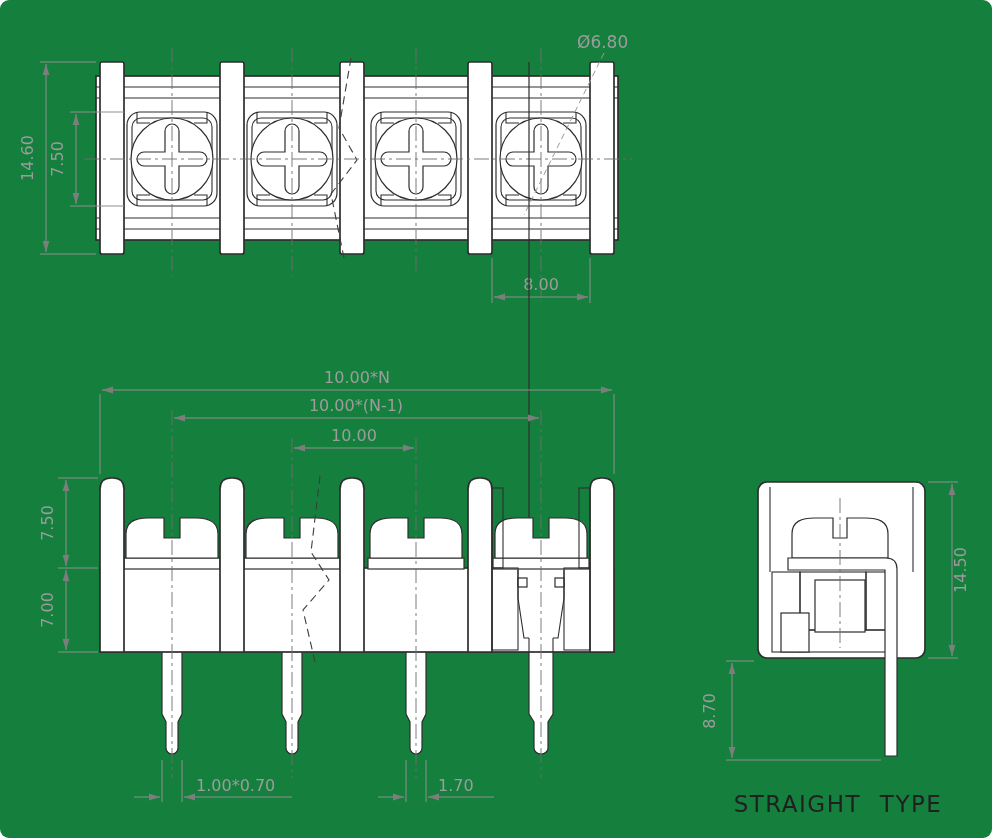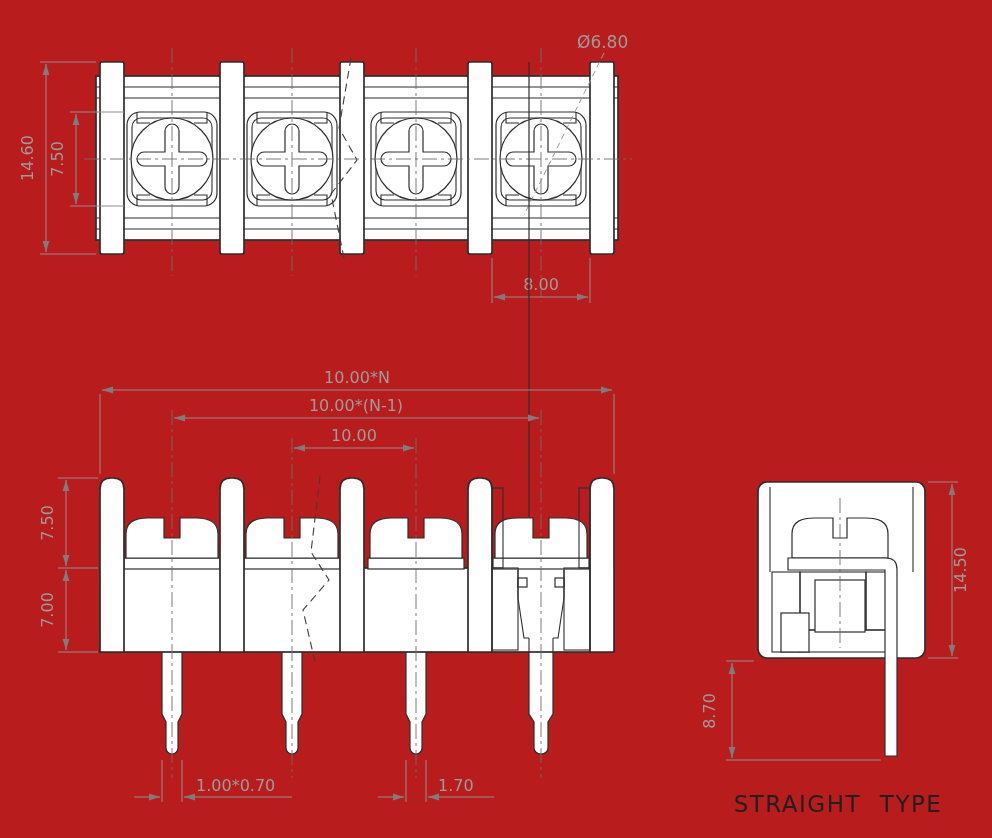--- a/index.html
+++ b/index.html
@@ -1,16 +1,16 @@
 <!DOCTYPE html>
 <html><head>
 <meta charset="utf-8">
 <style>
   html,body{margin:0;padding:0;background:#ffffff;}
-  .sheet{width:992px;height:838px;background:#b91c1c;position:relative;overflow:hidden;}
+  .sheet{width:992px;height:838px;background:#15803d;position:relative;overflow:hidden;border-radius:9px;}
   svg{display:block;}
   
   .s1{stroke:#2e2e2e;stroke-width:1.7;fill:#ffffff;}
   .s2{stroke:#2e2e2e;stroke-width:1.2;fill:#ffffff;}
   .n2{stroke:#2e2e2e;stroke-width:1.1;fill:none;}
   
   .dim{stroke:#8f8f8f;stroke-width:1;fill:none;}
   .ldr{stroke:#9a9a9a;stroke-width:1;fill:none;stroke-dasharray:6 4;}
   
   .cl{stroke:#6e6e6e;stroke-width:0.9;fill:none;stroke-dasharray:15 4 3 4;}

